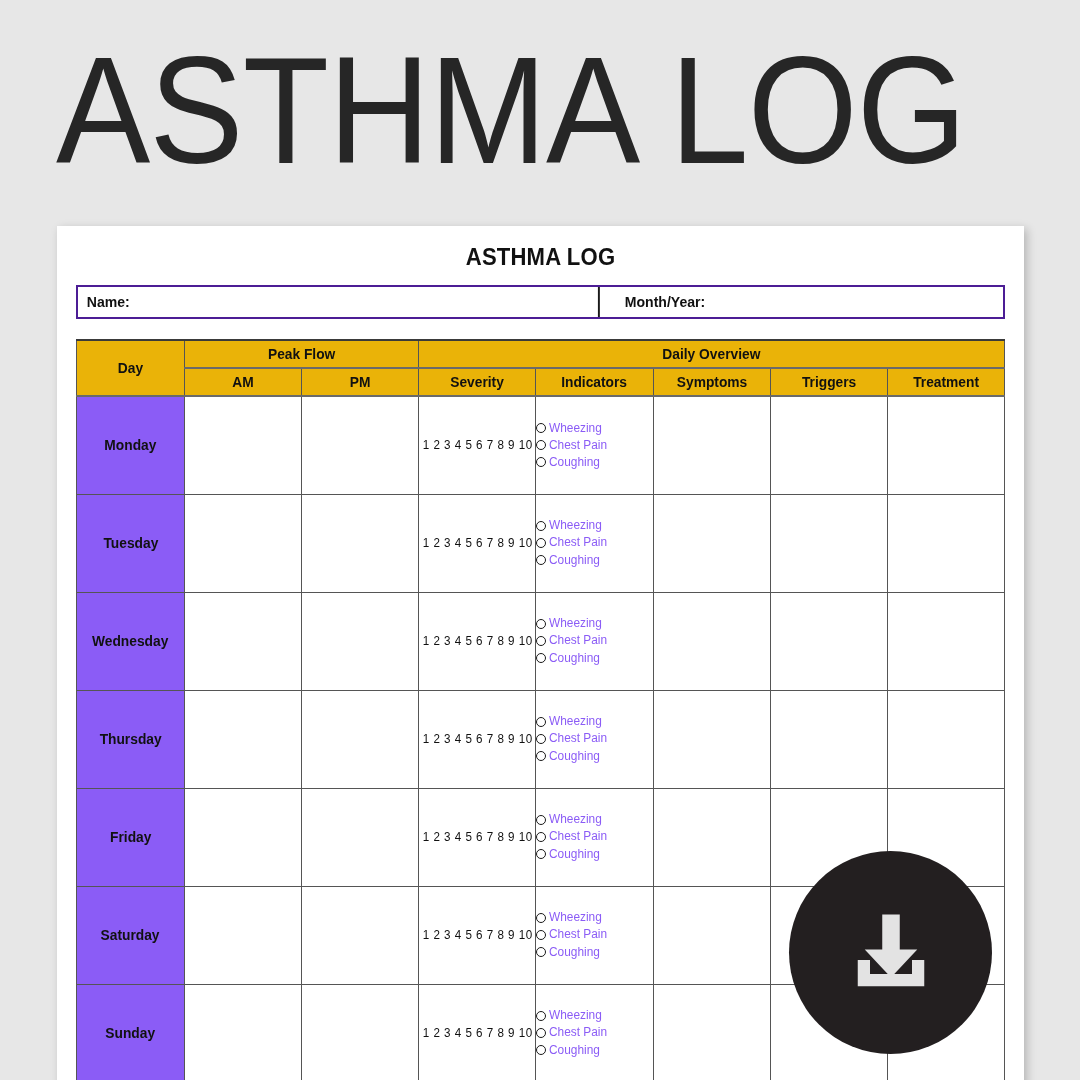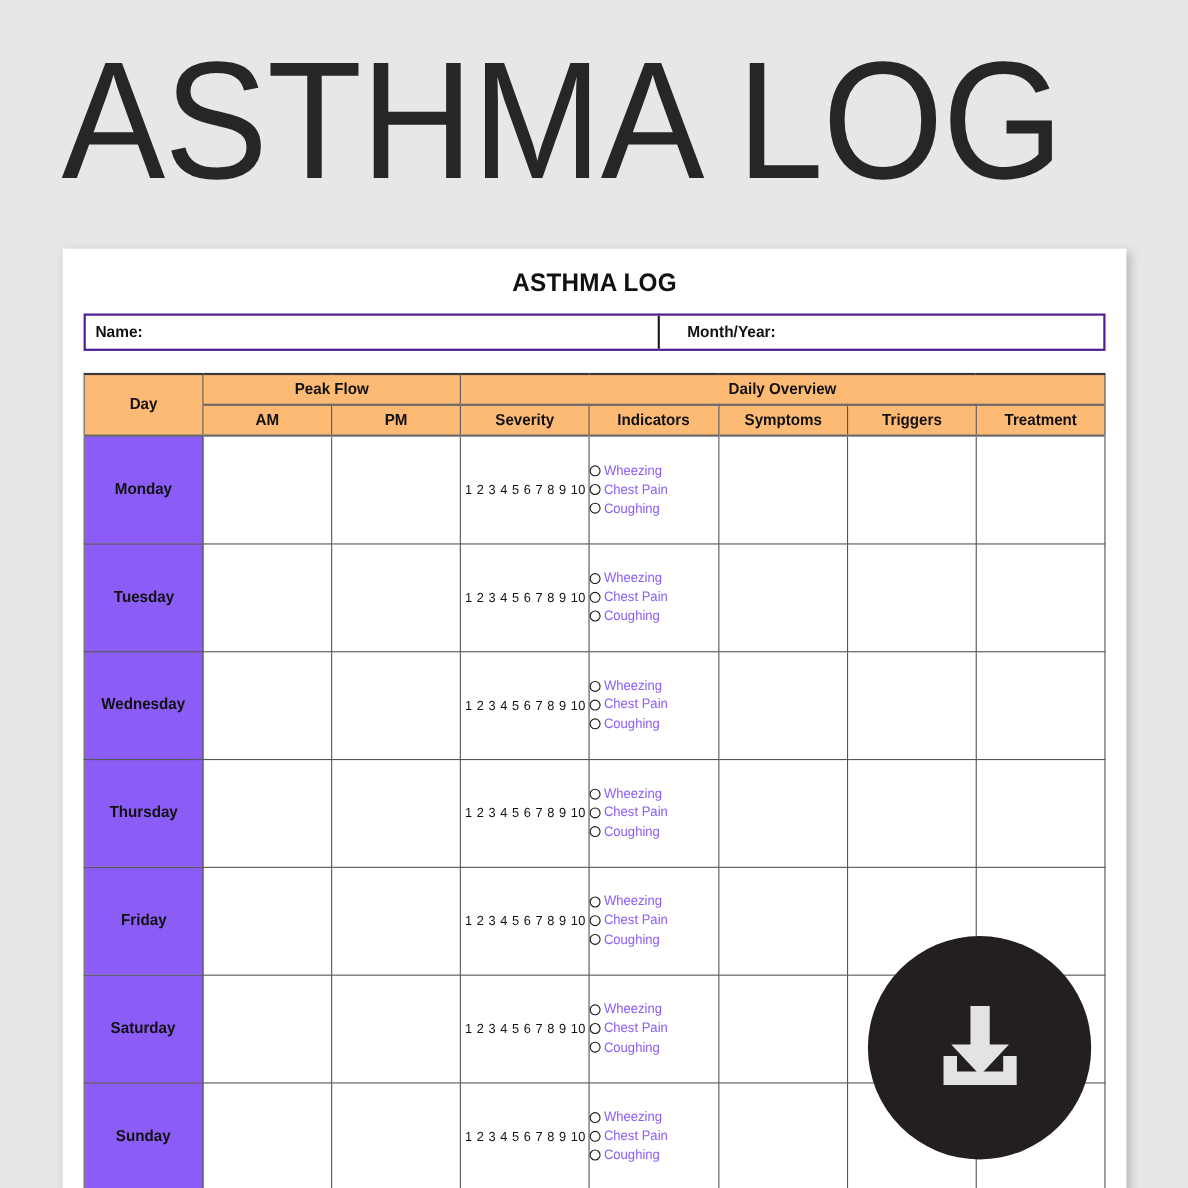--- a/index.html
+++ b/index.html
@@ -74,21 +74,21 @@
     width:929px;
     border-collapse:collapse;
     table-layout:fixed;
   }
   table.log th, table.log td {
     border:1px solid #555;
     padding:0;
     color:#111;
   }
   table.log thead th {
-    background:#fdba74;
+    background:#eab308;
     font-size:14.5px;
     font-weight:bold;
     text-align:center;
     border:1px solid #555;
     border-top:2px solid #3a3a3a;
     border-bottom:2px solid #6a6a6a;
   }
   th.day-head   { width:108px; border-left:2px solid #3a3a3a;margin-left:36px; }
   th.am-head    { width:52px; }
   th.pm-head    { width:48px; }

